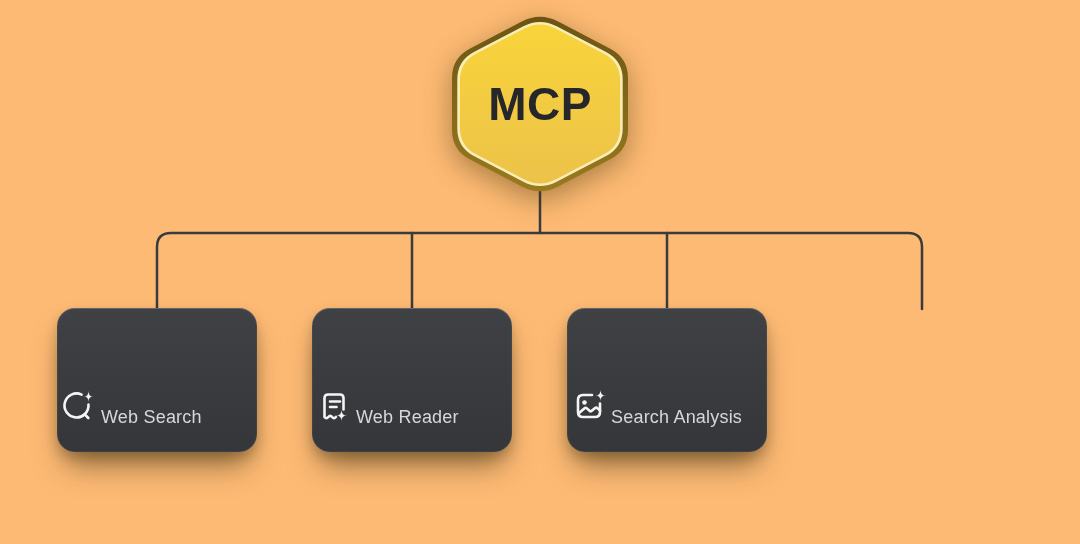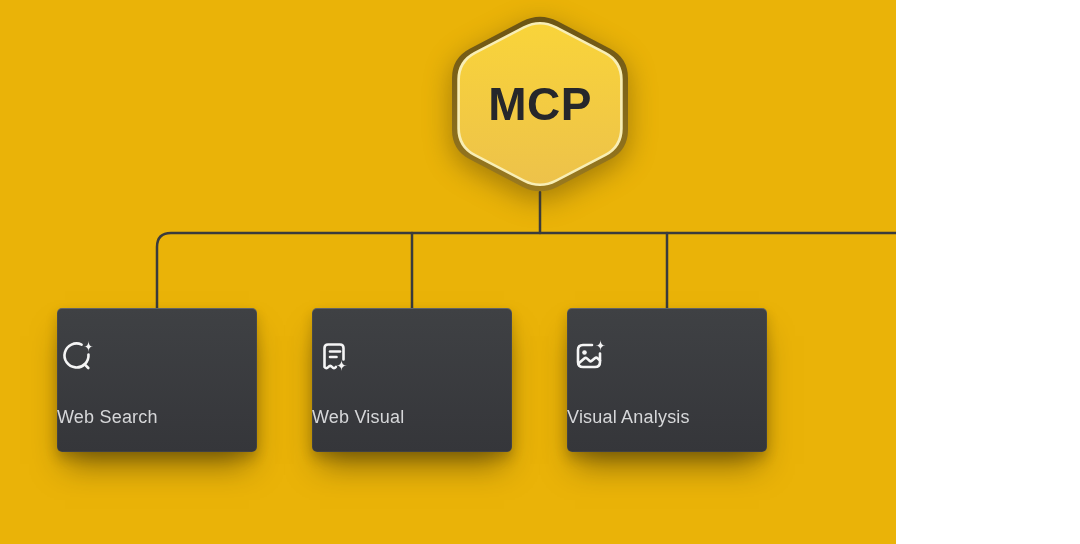--- a/index.html
+++ b/index.html
@@ -1,39 +1,39 @@
 <!DOCTYPE html>
 <html><head>
 <meta charset="utf-8">
 <style>
   html,body{margin:0;padding:0;background:#ffffff;}
   .canvas{
-    position:relative;width:896px;height:544px;background:#eab308;overflow:hidden;
+    position:relative;width:1080px;height:544px;background:#fdba74;overflow:hidden;
     font-family:"Liberation Sans",sans-serif;
   }
   .connectors{position:absolute;left:0;top:0;width:1080px;height:544px;pointer-events:none;}
   .hexagon{
     position:absolute;left:452px;top:12px;width:176px;height:184px;
     filter:drop-shadow(0 8px 14px rgba(74,55,8,0.45));
   }
   .hexagon svg{position:absolute;left:0;top:0;width:100%;height:100%;}
   .hex-label{
     position:absolute;left:0;top:0;right:0;bottom:0;
     display:flex;align-items:center;justify-content:center;
     font-size:46px;font-weight:700;letter-spacing:0.5px;color:#26272b;
   }
   .card{
-    position:absolute;top:308px;width:200px;height:144px;border-radius:5px;
+    position:absolute;top:308px;width:200px;height:144px;border-radius:18px;
     background:linear-gradient(180deg,#3f4144 0%,#35363a 100%);
     box-shadow:
       inset 0 1px 0 rgba(255,255,255,0.14),
       inset 0 0 0 1px rgba(255,255,255,0.05),
       0 20px 30px -8px rgba(40,32,8,0.52),
       0 6px 12px rgba(40,32,8,0.22);
-    display:flex;flex-direction:column;align-items:flex-start;
+    display:flex;flex-direction:row;align-items:flex-end;
     padding:24px 0;box-sizing:border-box;cursor:pointer;
   }
   .card-1{left:57px}.card-2{left:312px}.card-3{left:567px}.card-4{left:822px}
   .card-icon{width:44px;height:44px;display:block;margin-top:2px;}
   .card-icon svg{width:44px;height:44px;display:block;}
   .card-label{
     margin-top:auto;font-size:18px;line-height:22px;color:#d6d7d9;letter-spacing:0.2px;
   }
 </style>
 </head>
@@ -80,29 +80,29 @@
 
   <div class="card card-2">
     <span class="card-icon">
       <svg viewBox="0 0 44 44" fill="none" stroke="#f5f5f5" stroke-width="2.6" stroke-linecap="round" stroke-linejoin="round">
         <path d="M 31.5 25.5 L 31.5 14 Q 31.5 10.5 28 10.5 L 16 10.5 Q 12.5 10.5 12.5 14 L 12.5 33 q 1.9 2.3 3.8 0 q 1.9 -2.3 3.8 0 q 1.9 2.3 3.8 0"></path>
         <path d="M 18 17.5 L 28 17.5"></path>
         <path d="M 18 23 L 24.5 23"></path>
         <path d="M 29.5 26 Q 29.5 31.5 35 31.5 Q 29.5 31.5 29.5 37 Q 29.5 31.5 24 31.5 Q 29.5 31.5 29.5 26 Z" fill="#f5f5f5" stroke="none"></path>
       </svg>
     </span>
-    <div class="card-label">Web Visual</div>
+    <div class="card-label">Web Reader</div>
   </div>
 
   <div class="card card-3">
     <span class="card-icon">
       <svg viewBox="0 0 44 44" fill="none" stroke="#f5f5f5" stroke-width="2.6" stroke-linecap="round" stroke-linejoin="round">
         <path d="M 33 19.5 L 33 28 Q 33 33 28 33 L 16 33 Q 11 33 11 28 L 11 16 Q 11 11 16 11 L 25 11"></path>
         <circle cx="17.5" cy="18.5" r="2.3" fill="#f5f5f5" stroke="none"></circle>
         <path d="M 11.5 29.5 L 17.3 24.4 Q 18.6 23.3 19.9 24.4 L 22.8 27 Q 23.6 27.7 24.5 27 L 27.8 24.2 Q 29.2 23.1 30.5 24.3 L 33 26.5"></path>
         <path d="M 33.5 6 Q 33.5 11.5 38.5 11.5 Q 33.5 11.5 33.5 17 Q 33.5 11.5 28.5 11.5 Q 33.5 11.5 33.5 6 Z" fill="#f5f5f5" stroke="none"></path>
       </svg>
     </span>
-    <div class="card-label">Visual Analysis</div>
+    <div class="card-label">Search Analysis</div>
   </div>
 
 
 </div>
 
 </body></html>

